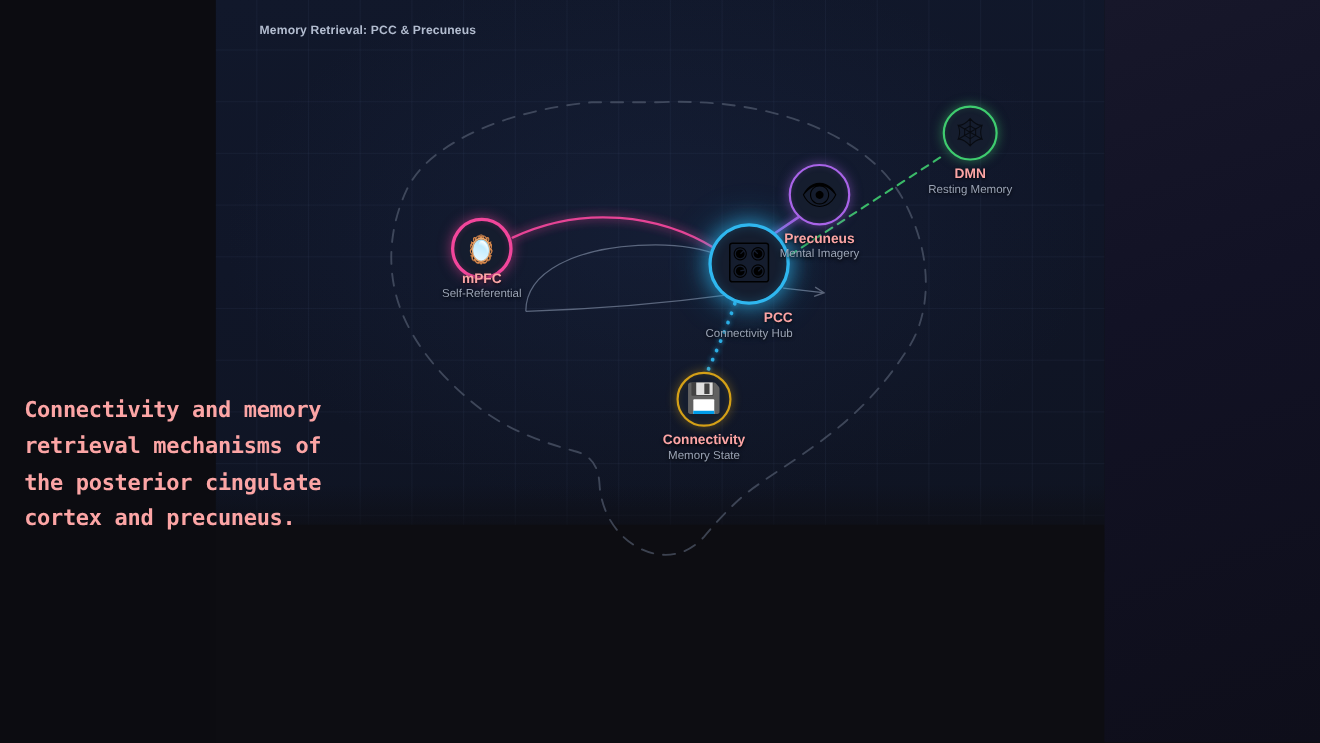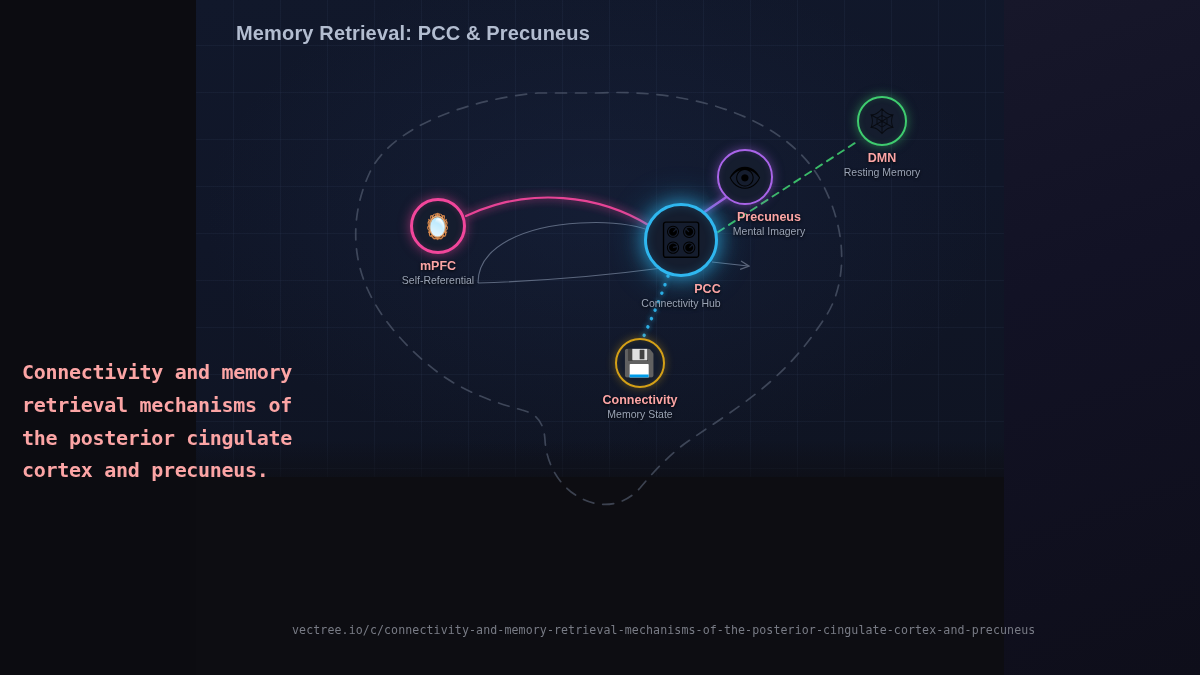--- a/index.html
+++ b/index.html
@@ -65,21 +65,21 @@
     height: 80px;
     background: linear-gradient(to bottom, rgba(15,20,34,0) 0%, rgba(13,13,18,1) 78%);
     pointer-events: none;
   }
 
   
   #graph-title {
     position: absolute;
     left: 236px;
     top: 22px;
-    font-size: 20px;
+    font-size: 11px;
     font-weight: bold;
     color: #b3bdd0;
     letter-spacing: 0.15px;
     z-index: 14;
   }
 
   
   #edges {
     position: absolute;
     left: 0; top: 0;
@@ -298,41 +298,41 @@
 
     <path d="M 718,232 L 858,141" fill="none" stroke="#3fcc6f" stroke-width="1.9" stroke-dasharray="7 6" stroke-linecap="round" opacity="0.9"></path>
 
     <path d="M 668,276 C 660,300 650,322 643,338" fill="none" stroke="#2fb7ef" stroke-width="3.4" stroke-dasharray="0.1 9" stroke-linecap="round" filter="url(#glowCyan)" opacity="0.95"></path>
   </svg>
 
   <div class="node" id="node-mpfc" style="left:438px; top:226px;">
     <div class="ring">
       <span class="glyph">🪞</span>
     </div>
-    <div class="labels" style="left:0; top:33px;">
+    <div class="labels" style="left:0; top:20px;">
       <div class="lbl">mPFC</div>
       <div class="sub">Self-Referential</div>
     </div>
   </div>
 
   <div class="node" id="node-pcc" style="left:681px; top:240px;">
     <div class="ring">
       <span class="glyph">🎛</span>
     </div>
     <div class="labels" style="left:0; top:42px;text-align:right;">
       <div class="lbl">PCC</div>
       <div class="sub">Connectivity Hub</div>
     </div>
   </div>
 
   <div class="node" id="node-precuneus" style="left:745px; top:177px;">
     <div class="ring">
       <span class="glyph">👁</span>
     </div>
-    <div class="labels" style="left:0; top:33px;margin-left:24px;">
+    <div class="labels" style="left:0; top:33px;">
       <div class="lbl">Precuneus</div>
       <div class="sub">Mental Imagery</div>
     </div>
   </div>
 
   <div class="node" id="node-dmn" style="left:882px; top:121px;">
     <div class="ring">
       <span class="glyph">🕸</span>
     </div>
     <div class="labels" style="left:0; top:30px;">
@@ -370,15 +370,14 @@
           <path d="M5 3.2 L5 6.6"></path>
           <path d="M19 3.2 L19 6.6"></path>
         </g>
       </svg>
     </div>
     <div id="brand-name">Vectree</div>
   </div>
 
   <div id="headline">Connectivity and memory retrieval mechanisms of the posterior cingulate cortex and precuneus.</div>
 
-  <div id="footer-url">vectree.io/c/connectivity-and-memory-retrieval-mechanisms-of-the-posterior-cingulate-cortex-and-precuneus</div>
 
 </div>
 
 </body></html>

